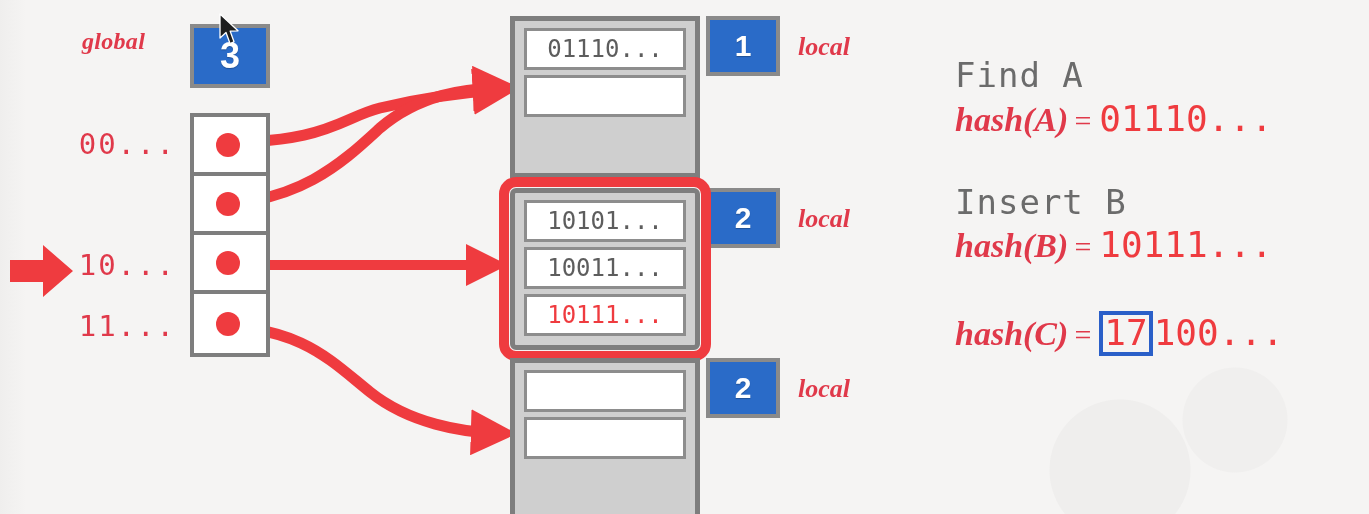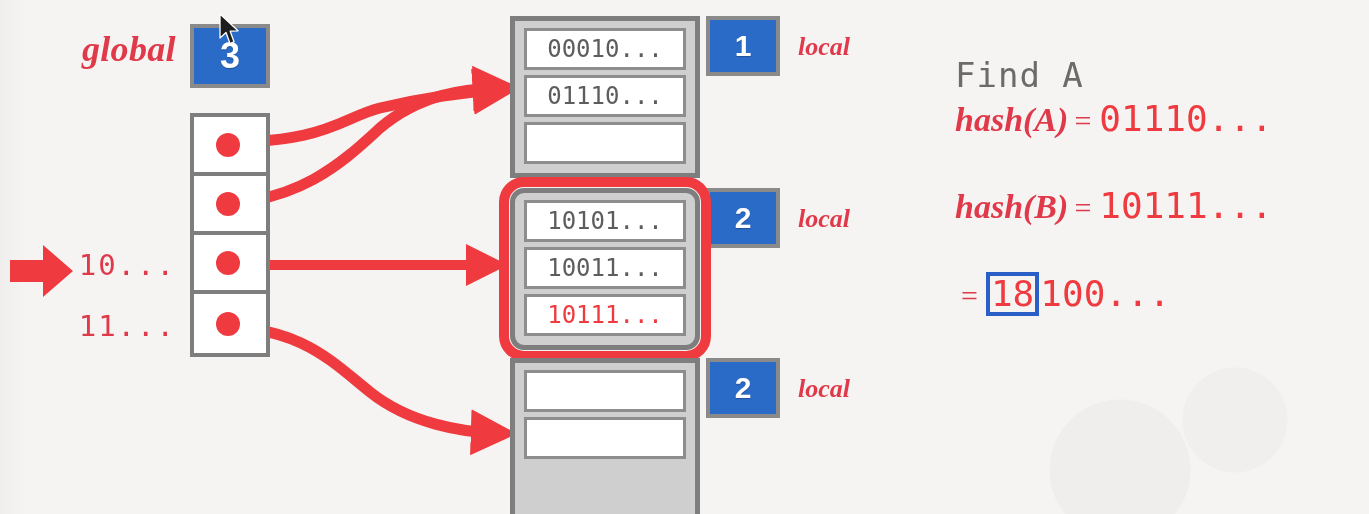--- a/index.html
+++ b/index.html
@@ -35,21 +35,21 @@
     width: 1369px; height: 514px;
     pointer-events: none;
   }
 
   
   .global-label {
     left: 82px; top: 28px;
     font-family: "Liberation Serif", serif;
     font-weight: bold;
     font-style: italic;
-    font-size: 36px;
+    font-size: 24px;
     color: #e0394a;
     letter-spacing: .3px;
   }
   .depth-box {
     box-sizing: border-box;
     background: #2a6bc8;
     border: 4px solid #8a8a8a;
     color: #ffffff;
     font-family: "Liberation Sans", sans-serif;
     font-weight: bold;
@@ -116,21 +116,21 @@
     left: 0; top: 0;
     box-sizing: border-box;
     width: 190px; height: 162px;
     background: #cfcfcf;
     border: 5px solid #7e7e7e;
     padding: 7px 9px;
     z-index: 2;
   }
   .bucket.highlight {
     outline: 10px solid #ef3b3f;
-    border-radius: 14px;
+    border-radius: 6px;
     outline-offset: 1px;
   }
   .slot {
     box-sizing: border-box;
     height: 42px;
     background: #ffffff;
     border: 3px solid #8d8d8d;
     margin-bottom: 5px;
     display: flex;
     align-items: center;
@@ -228,20 +228,21 @@
     <path d="M 212 204 C 300 204 345 160 380 128 C 420 94 465 89 497 88" stroke="#ef3b3f" stroke-width="11" fill="none" stroke-linecap="round" marker-end="url(#arrowhead)"></path>
 
     <path d="M 212 265 L 488 265" stroke="#ef3b3f" stroke-width="10" fill="none" stroke-linecap="butt" marker-end="url(#arrowhead)"></path>
 
     <path d="M 212 326 C 300 326 330 360 370 392 C 410 424 463 432 495 433" stroke="#ef3b3f" stroke-width="11" fill="none" stroke-linecap="round" marker-end="url(#arrowhead)"></path>
   </svg>
 
   <div class="abs global-label">global</div>
   <div class="abs depth-box" id="global-depth">3</div>
 
+  <div class="abs dir-key k0">00...</div>
   <div class="abs dir-key k2">10...</div>
   <div class="abs dir-key k3">11...</div>
 
   <svg class="abs" id="dir-pointer" viewBox="0 0 64 56">
     <path d="M0,17 L33,17 L33,2 L63,28 L33,54 L33,39 L0,39 Z" fill="#ef3b3f"></path>
   </svg>
 
   <div class="abs" id="directory">
     <div class="dir-cell">
       <span class="dir-dot"></span>
@@ -254,21 +255,20 @@
     </div>
     <div class="dir-cell">
       <span class="dir-dot"></span>
     </div>
   </div>
 
   <div class="bucket-group" id="bucket-group-1">
     <div class="depth-box local-depth">1</div>
     <div class="local-label">local</div>
     <div class="bucket">
-      <div class="slot">00010...</div>
       <div class="slot">01110...</div>
       <div class="slot"></div>
     </div>
   </div>
 
   <div class="bucket-group" id="bucket-group-2">
     <div class="depth-box local-depth">2</div>
     <div class="local-label">local</div>
     <div class="bucket highlight">
       <div class="slot">10101...</div>
@@ -291,31 +291,33 @@
     <div class="op-block">
       <div class="op-title">Find A</div>
       <div class="op-hash">
         <span class="hash-fn">hash(A)</span>
         <span class="hash-eq">=</span>
         <span class="hash-val">01110...</span>
       </div>
     </div>
 
     <div class="op-block">
+      <div class="op-title">Insert B</div>
       <div class="op-hash">
         <span class="hash-fn">hash(B)</span>
         <span class="hash-eq">=</span>
         <span class="hash-val">10111...</span>
       </div>
     </div>
 
     <div class="op-block">
       <div class="op-hash">
+        <span class="hash-fn">hash(C)</span>
         <span class="hash-eq">=</span>
-        <span class="hash-val"><span class="boxed">18</span><span>100...</span></span>
+        <span class="hash-val"><span class="boxed">17</span><span>100...</span></span>
       </div>
     </div>
 
   </div>
 
   <svg class="abs" id="cursor" viewBox="0 0 22 34">
     <path d="M1,1 L1,25 L7,19.5 L11,30.5 L15,28.8 L11.2,18.2 L19,17.8 Z" fill="#1d1d1d" stroke="#ffffff" stroke-width="1.3" stroke-linejoin="round"></path>
   </svg>
 
 </div>

